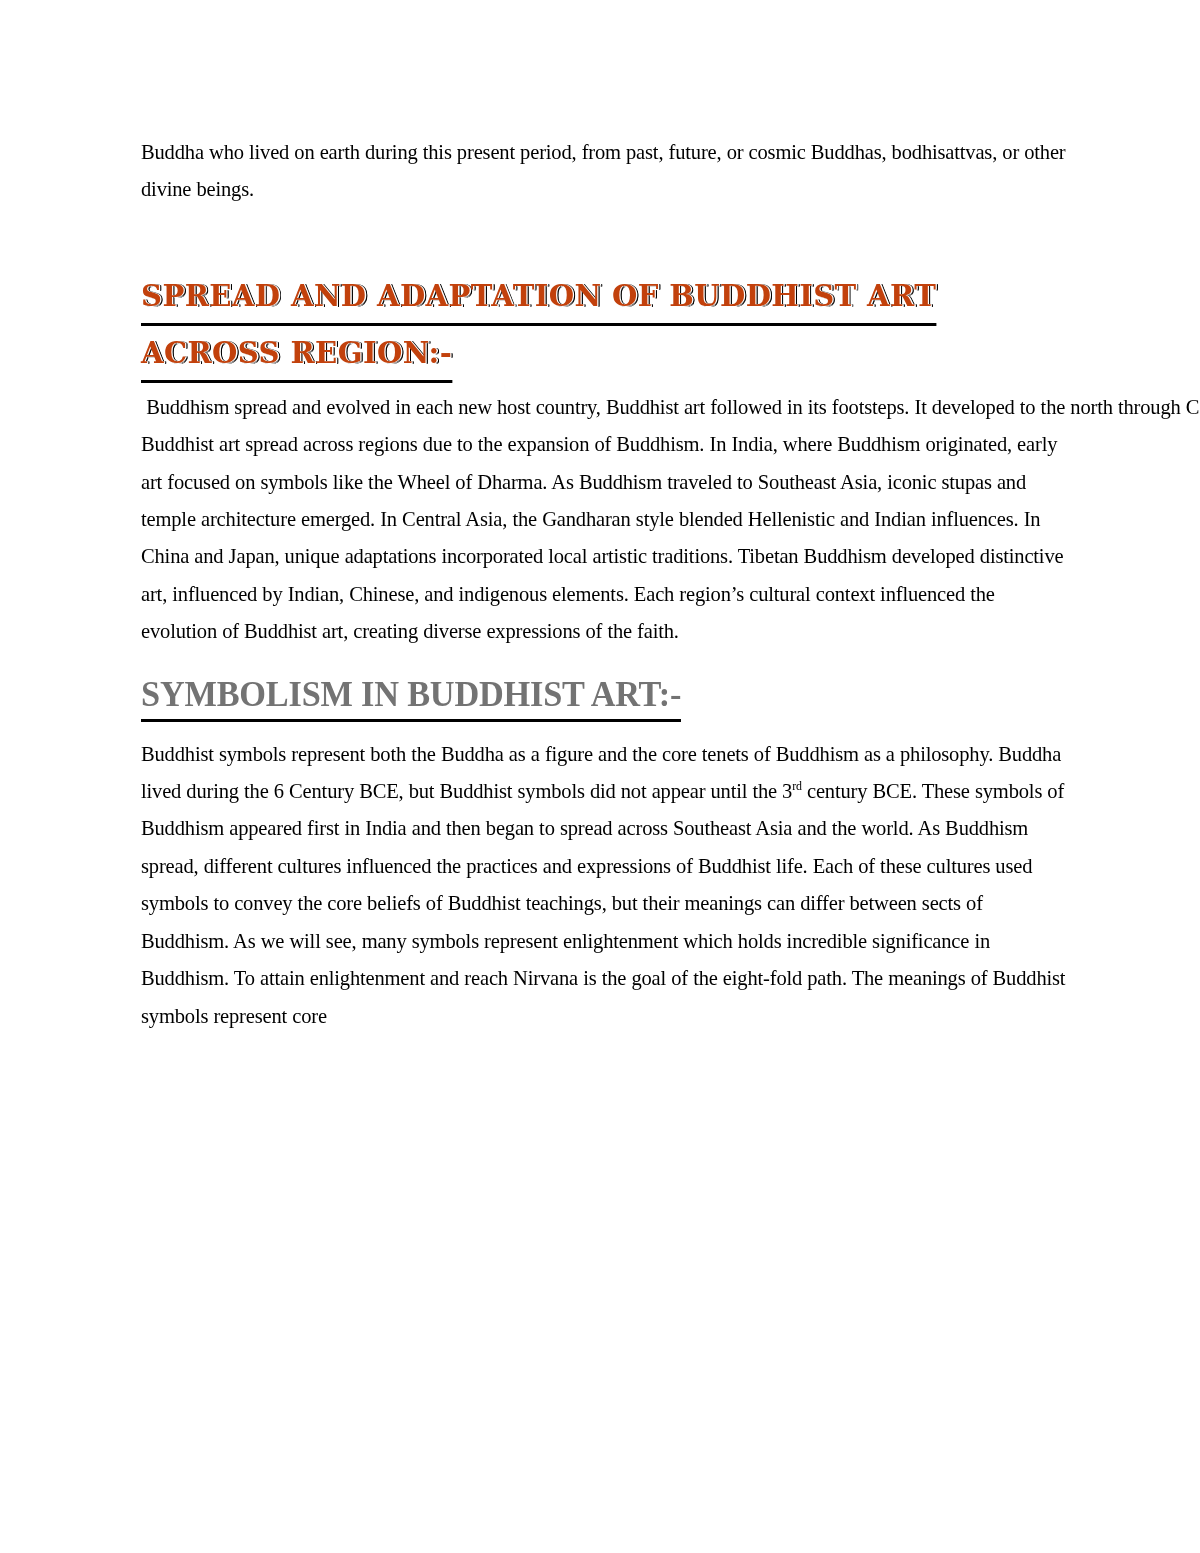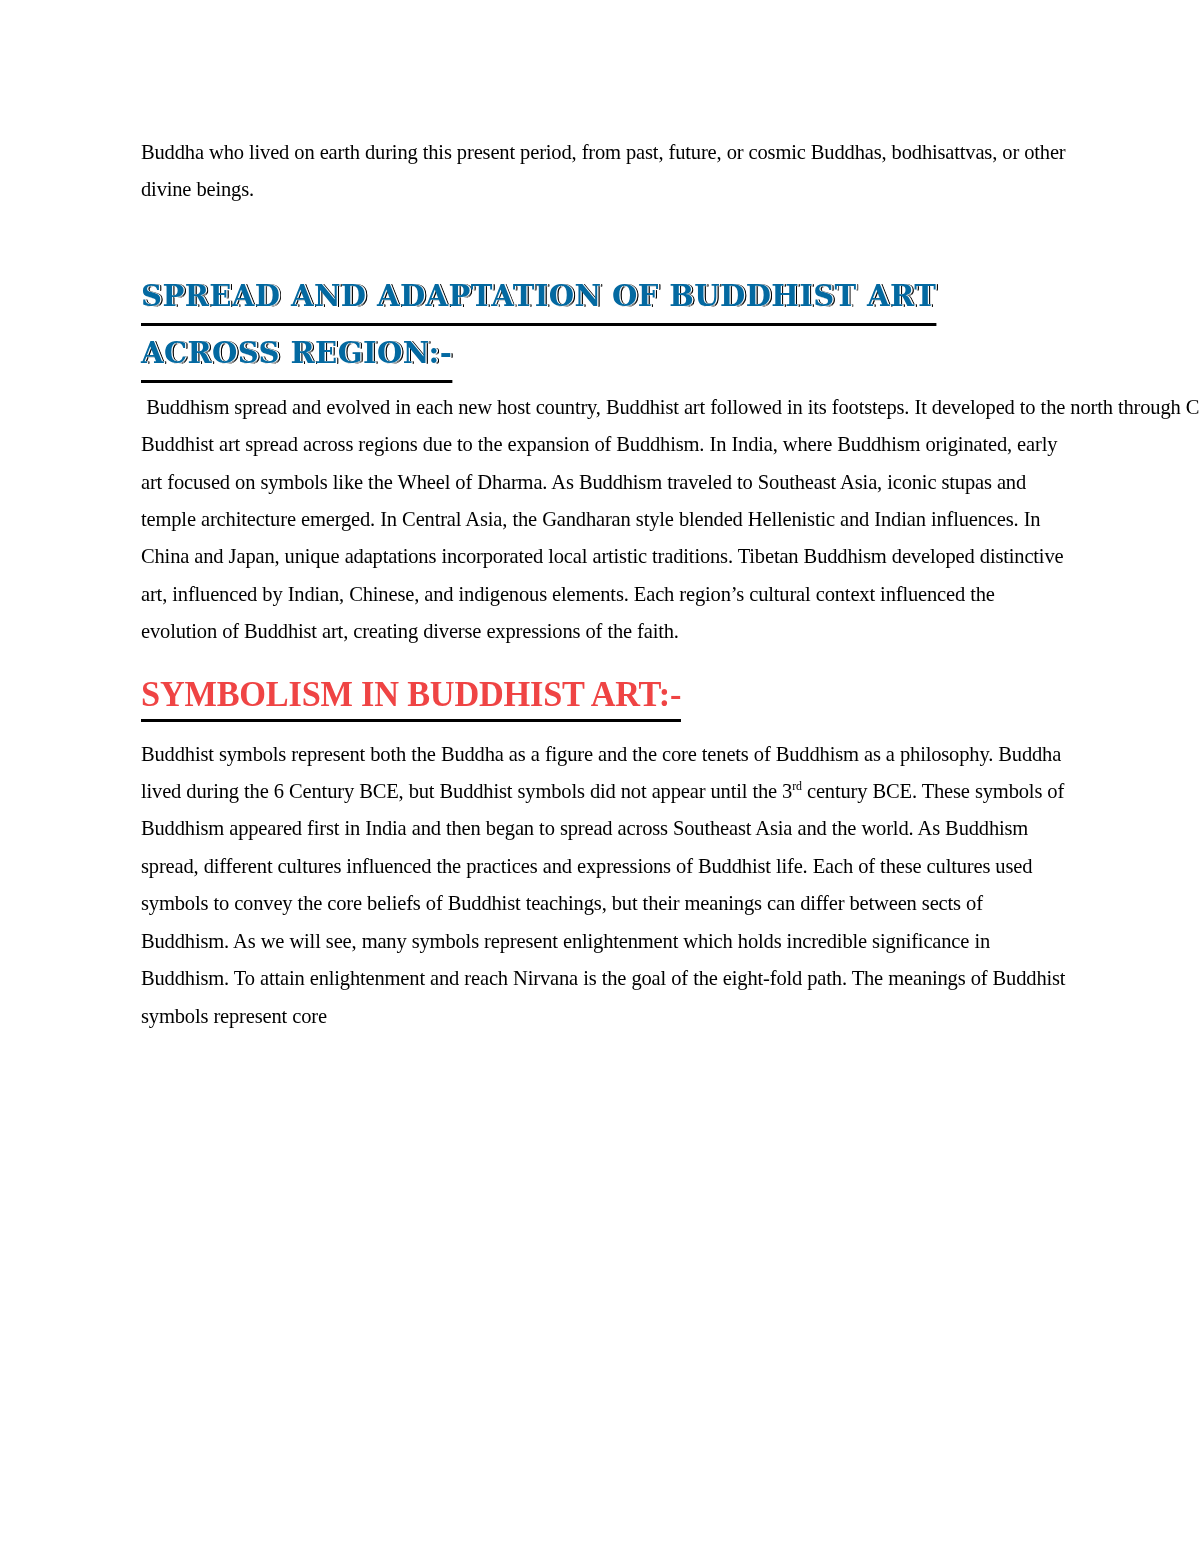--- a/index.html
+++ b/index.html
@@ -48,21 +48,21 @@
   .gap-after-h1    { height: 6px; }
   .gap-after-h2    { height: 14px; }
   .gap-between-paras { height: 0px; }
 
   
   .heading-decorative {
     font-family: "DejaVu Serif", "Liberation Serif", serif;
     font-weight: bold;
     font-size: 30px;
     line-height: 53px;
-    color: #0369a1;
+    color: #c2410c;
     letter-spacing: 0.4px;
     text-transform: uppercase;
     margin: 0;
     display: block;
   }
 
   .heading-decorative .hl {
     display: table;
     border-bottom: 3px solid #000000;
     padding-bottom: 1px;
@@ -75,21 +75,21 @@
     transform: scaleX(0.97);
     transform-origin: left top;
   }
 
   
   .heading-plain {
     font-family: "Liberation Serif", "DejaVu Serif", serif;
     font-weight: bold;
     font-size: 35px;
     line-height: 44px;
-    color: #ef4444;
+    color: #737373;
     letter-spacing: -0.2px;
     margin: 0;
     display: block;
   }
 
   .heading-plain .hl {
     display: table;
     border-bottom: 3px solid #000000;
     padding-bottom: 2px;
     transform: scaleX(0.98);

